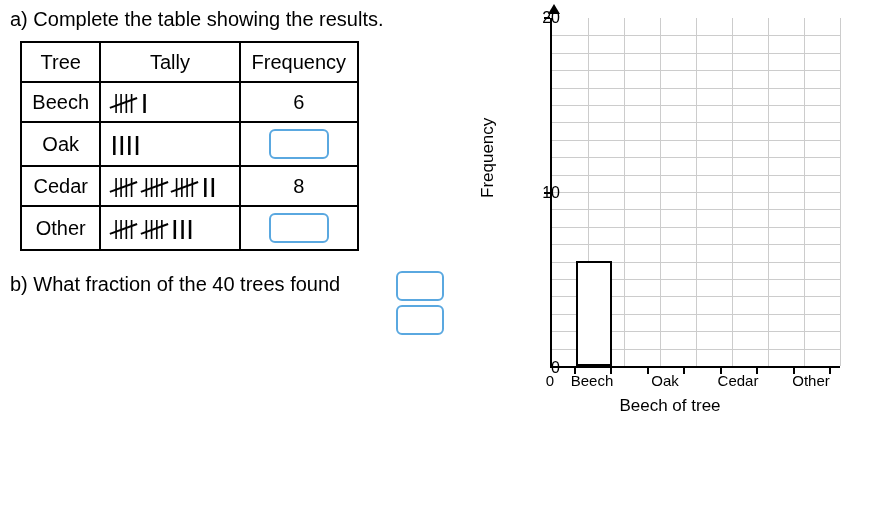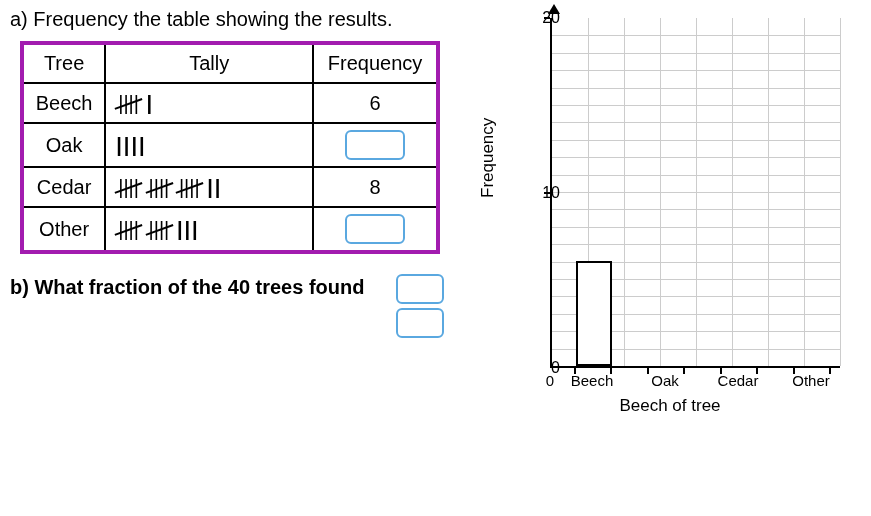--- a/index.html
+++ b/index.html
@@ -12,22 +12,22 @@
     height: 516px;
     position: relative;
     padding: 8px 10px;
   }
   .container { display: flex; gap: 30px; }
   .left { width: 440px; }
   .right { flex: 1; }
   .q-label { font-size: 20px; margin-bottom: 10px; }
   table.freq {
     border-collapse: collapse;
-    border: 4px solid #a21caf;
-    width: 420px;
+    border: 2px solid #a21caf;
+    width: 339px;
     margin-left: 10px;
   }
   table.freq th, table.freq td {
     border: 2px solid #000;
     padding: 6px 10px;
     font-size: 20px;
     text-align: center;
     height: 40px;
   }
   table.freq th { font-weight: normal; }
@@ -49,21 +49,21 @@
     height: 30px;
     border: 2px solid #5aa8e0;
     border-radius: 6px;
     background: #fff;
     vertical-align: middle;
   }
   .frac-box { margin-left: 8px; display: inline-flex; flex-direction: column; gap: 4px; align-items: center; vertical-align: middle; }
   .frac-box .input-slot { width: 48px; height: 30px; }
 
   .partb { margin-top: 20px; display: flex; align-items: flex-start; gap: 8px; }
-  .partb-text { font-size: 20px; line-height: 1.35; width: 370px; padding-left: 0; font-weight: bold; }
+  .partb-text { font-size: 20px; line-height: 1.35; width: 370px; padding-left: 0; }
 
   
   .chart-area { position: relative; width: 380px; height: 430px; }
   .chart-plot {
     position: absolute;
     left: 70px; top: 10px;
     width: 290px; height: 350px;
     border-left: 2px solid #000;
     border-bottom: 2px solid #000;
   }
@@ -97,21 +97,21 @@
     border: 2px solid #000;
     background: #fff;
     width: 40px;
   }
 </style>
 </head>
 <body>
 
 <div class="container">
   <div class="left">
-    <div class="q-label">a) Frequency the table showing the results.</div>
+    <div class="q-label">a) Complete the table showing the results.</div>
     <table class="freq">
       <thead>
         <tr>
           <th class="tree">Tree</th>
           <th class="tally">Tally</th>
           <th class="freqcell">Frequency</th>
         </tr>
       </thead>
       <tbody>
 

